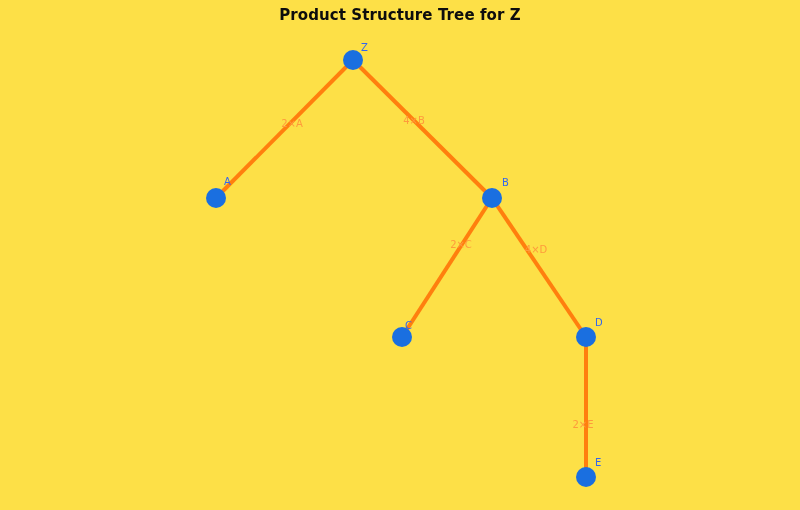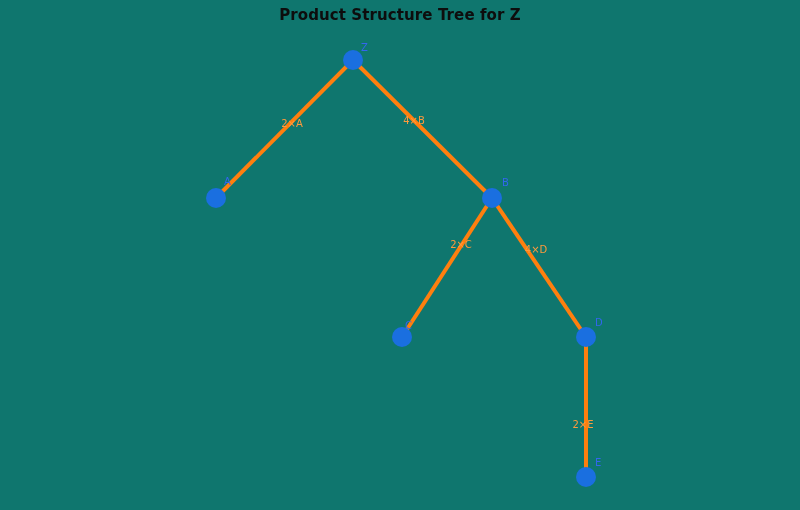--- a/index.html
+++ b/index.html
@@ -13,21 +13,21 @@
     position: relative;
     overflow: hidden;
     font-family: "DejaVu Sans", sans-serif;
   }
   #canvas-root {
     position: absolute;
     left: 0;
     top: 0;
     width: 800px;
     height: 510px;
-    background: #0f766e;
+    background: #fde047;
   }
   #chart-title {
     position: absolute;
     left: 0;
     top: 6px;
     width: 800px;
     text-align: center;
     font-family: "DejaVu Sans", sans-serif;
     font-size: 15px;
     font-weight: 600;

